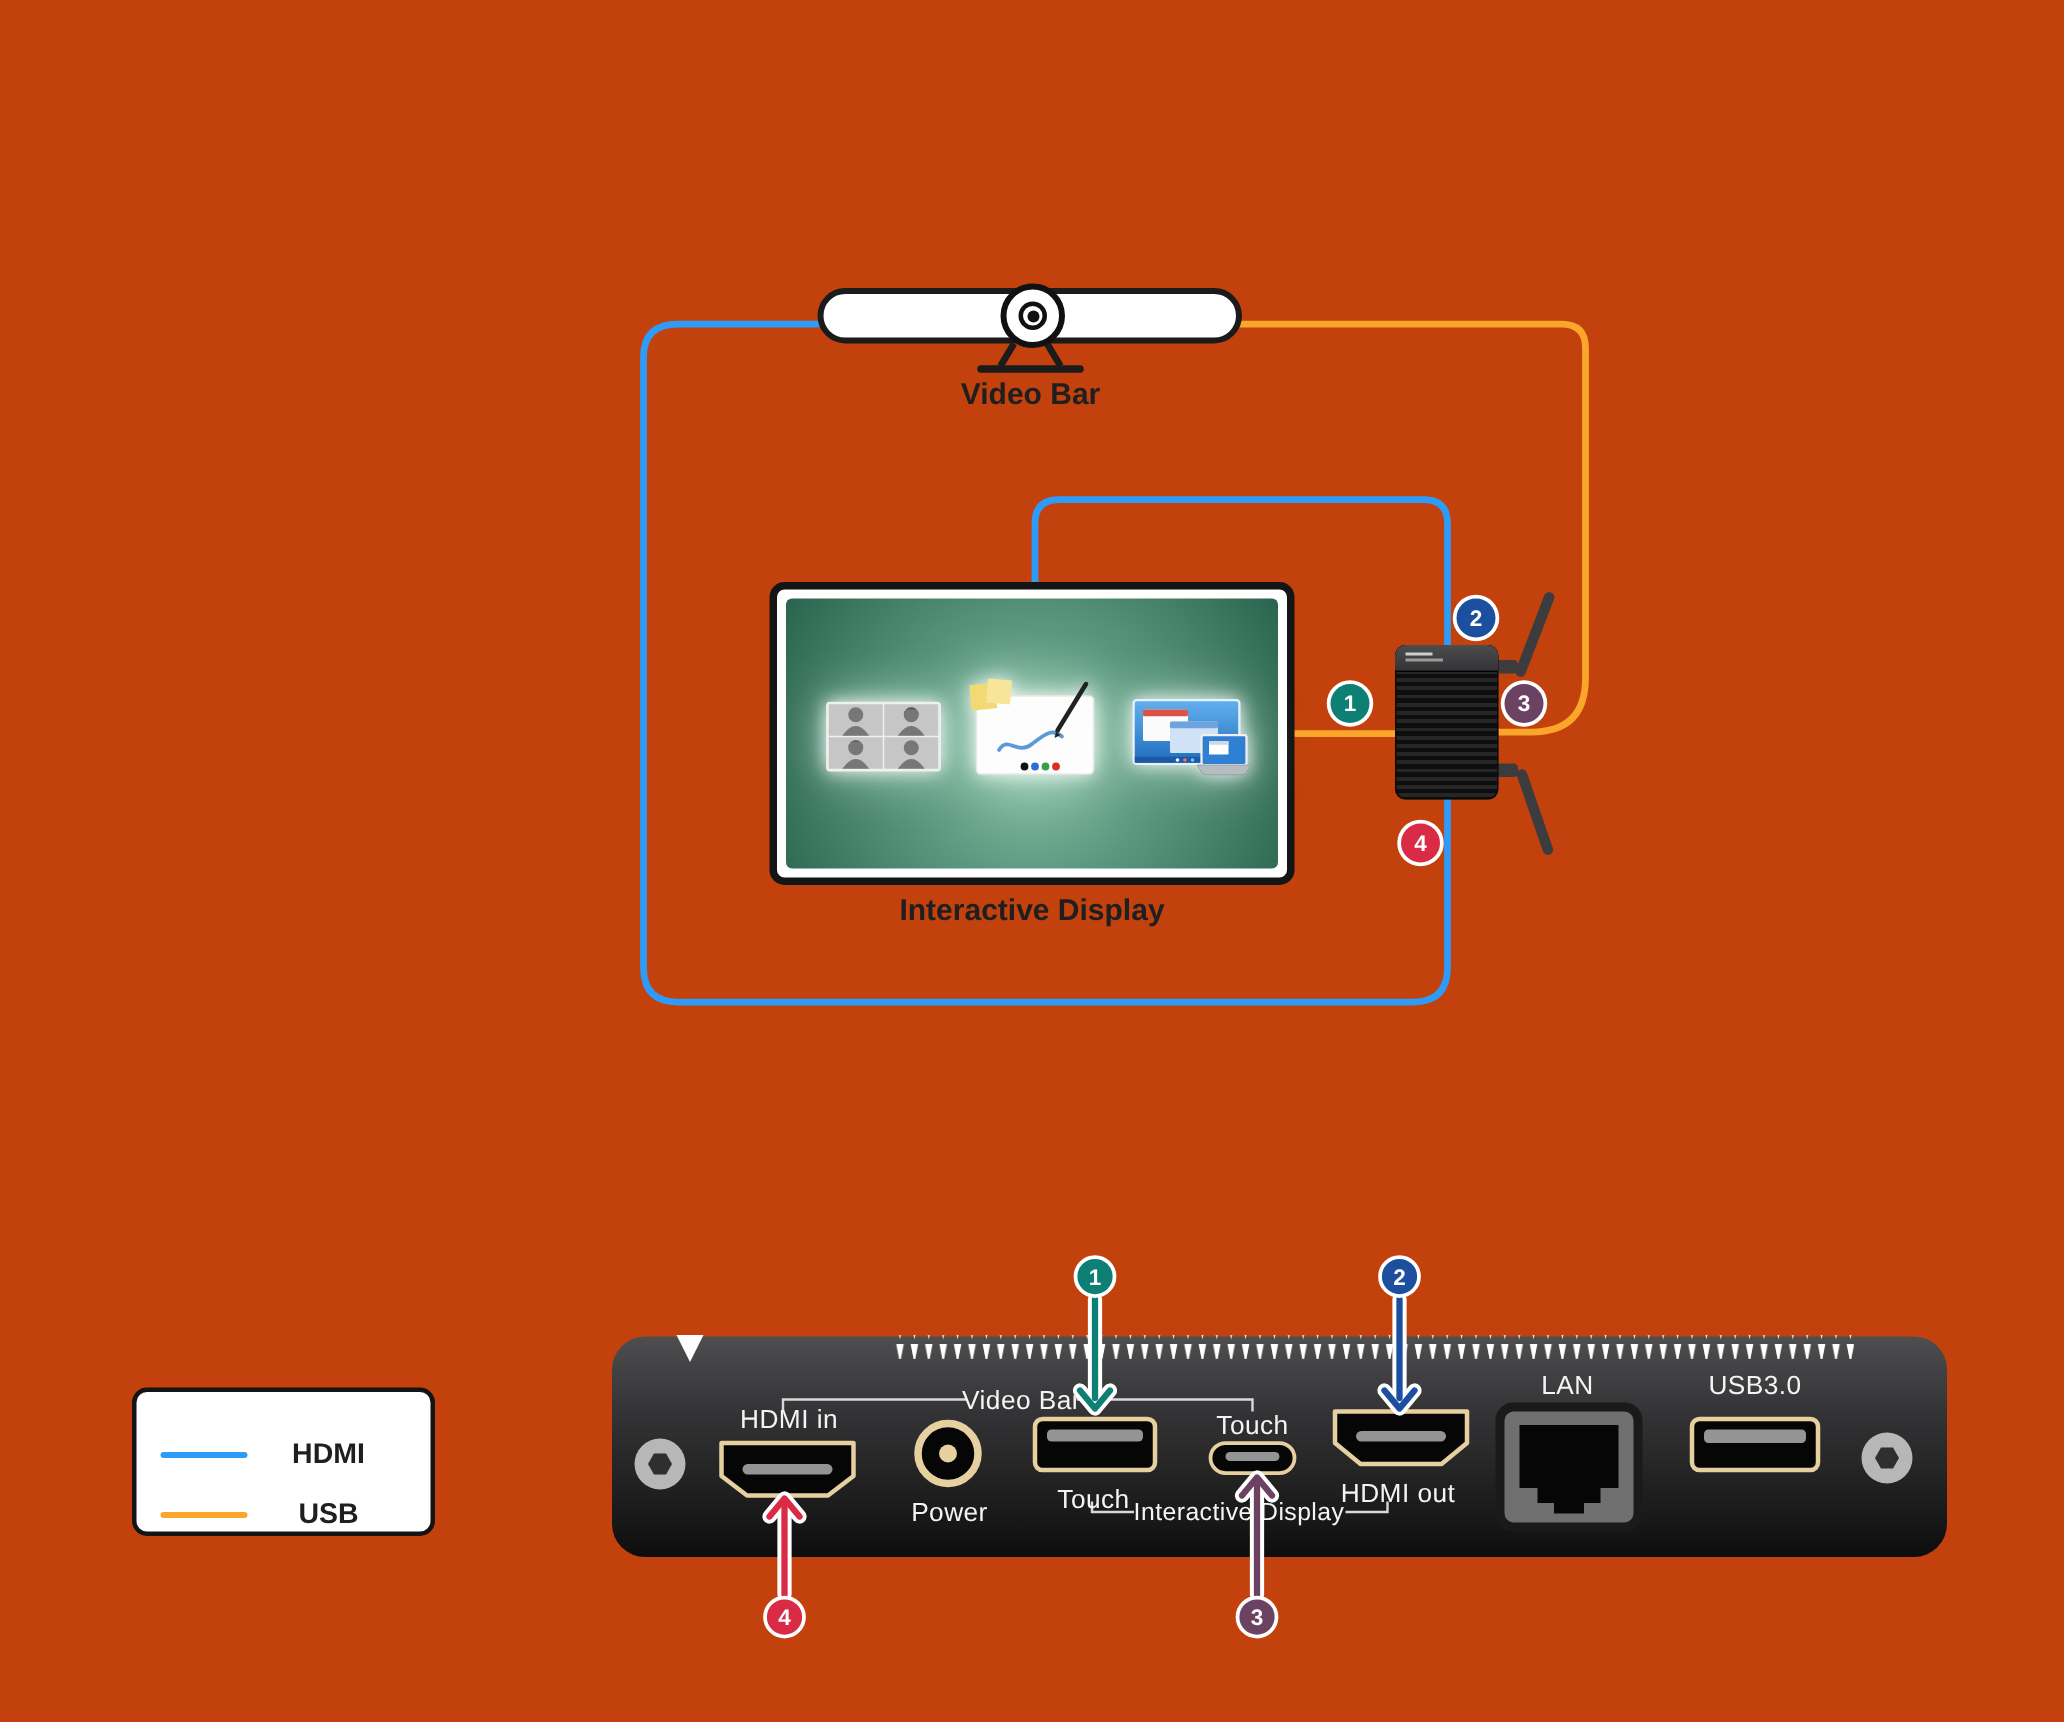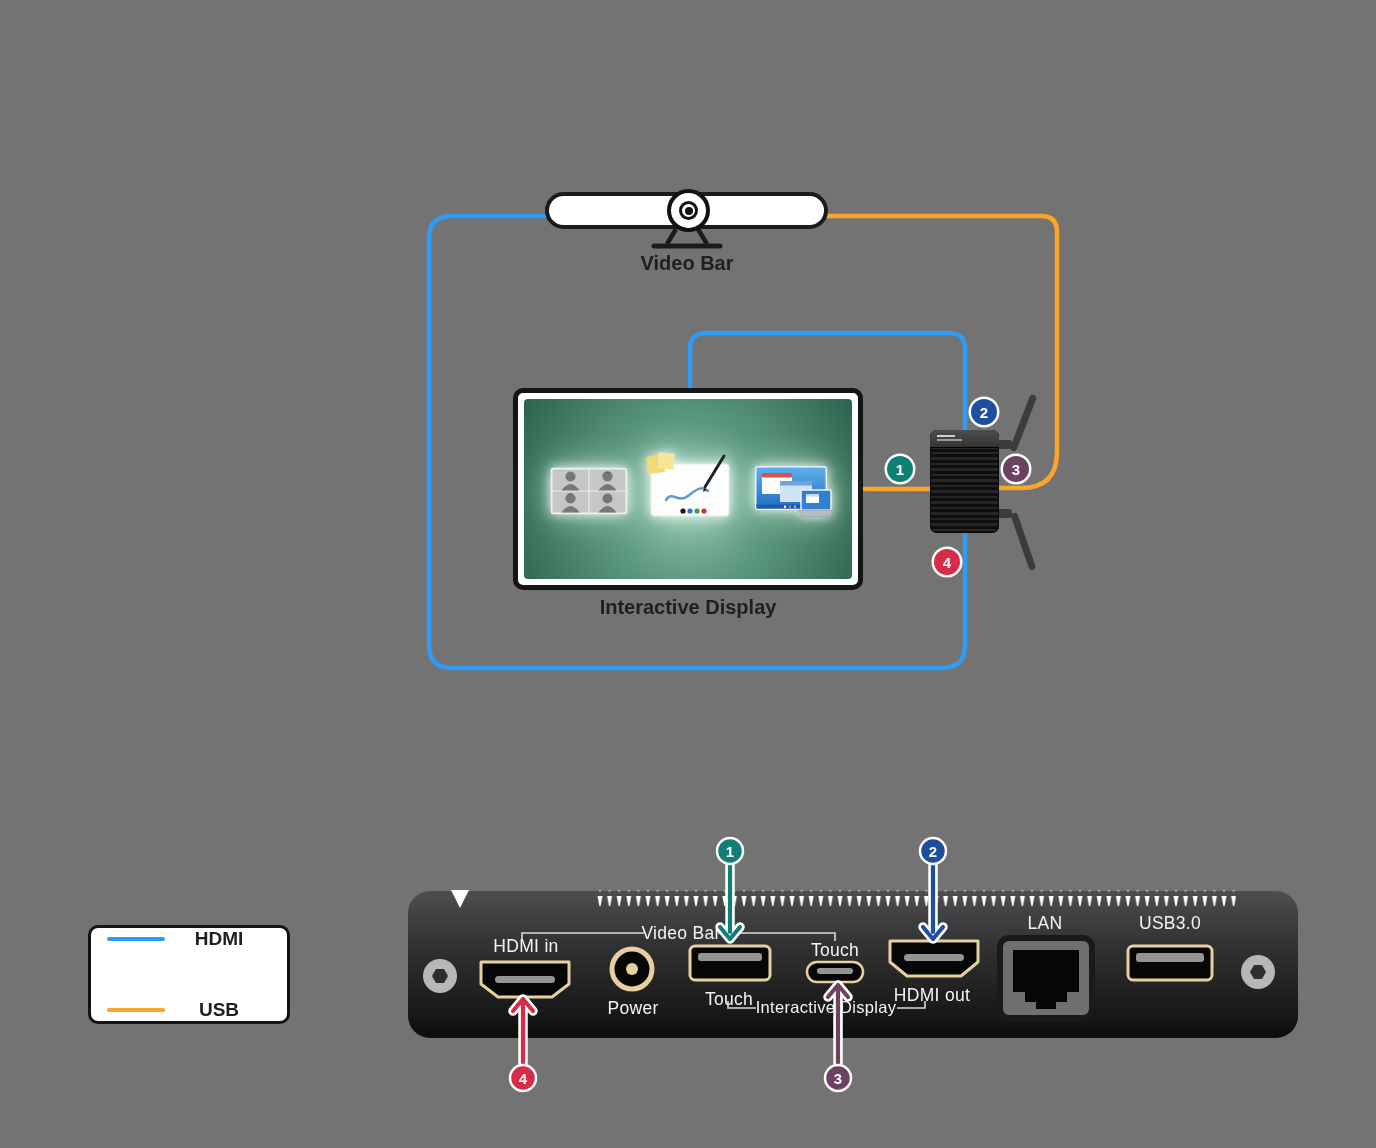--- a/index.html
+++ b/index.html
@@ -1,16 +1,16 @@
 <!DOCTYPE html>
 <html><head>
 <meta charset="utf-8">
 <style>
   html,body{margin:0;padding:0;background:#fff;}
-  .canvas{position:relative;width:1376px;height:1148px;background:#737373;
+  .canvas{position:relative;width:1376px;height:1148px;background:#c2410c;
           font-family:"Liberation Sans",sans-serif;overflow:hidden;}
 
   
   .wires{position:absolute;left:0;top:0;}
   .wire{fill:none;stroke-width:4.5;stroke-linecap:round;}
 
   
   .videobar{position:absolute;left:545px;top:192px;width:283px;height:37px;
             border:4.5px solid #1b1b1b;border-radius:21px;background:#fff;box-sizing:border-box;}
   .vb-cam{position:absolute;left:667px;top:189px;width:43px;height:43px;border:4.5px solid #111;
@@ -54,21 +54,21 @@
   .device-logo b{display:block;width:25px;height:2px;background:#9a9a9a;}
 
   
   .num{position:absolute;width:26px;height:26px;border-radius:50%;color:#fff;font-size:15px;
        font-weight:bold;display:flex;align-items:center;justify-content:center;
        box-shadow:0 0 0 2.5px #fff;}
 
   
   .legend{position:absolute;left:88px;top:925px;width:202px;height:99px;border:3px solid #141414;
           border-radius:10px;background:#fff;box-sizing:border-box;display:flex;flex-direction:column;
-          justify-content:space-between;gap:18px;padding:0 14px;}
+          justify-content:flex-end;gap:18px;padding:0 14px;}
   .legend-row{display:flex;align-items:center;}
   .legend-line{width:58px;height:4.5px;border-radius:2.5px;margin-left:2px;}
   .legend-label{font-weight:bold;font-size:19px;color:#1f1f1f;flex:1;text-align:center;}
 
   
   .panelsvg{position:absolute;left:395px;top:818px;}
   .ptext{fill:#f4f4f4;font-size:17.5px;font-family:"Liberation Sans",sans-serif;
          text-anchor:middle;letter-spacing:.3px;}
   .ptext-sm{font-size:16.5px;}
   .numtext{fill:#fff;font-size:15px;font-weight:bold;text-anchor:middle;

